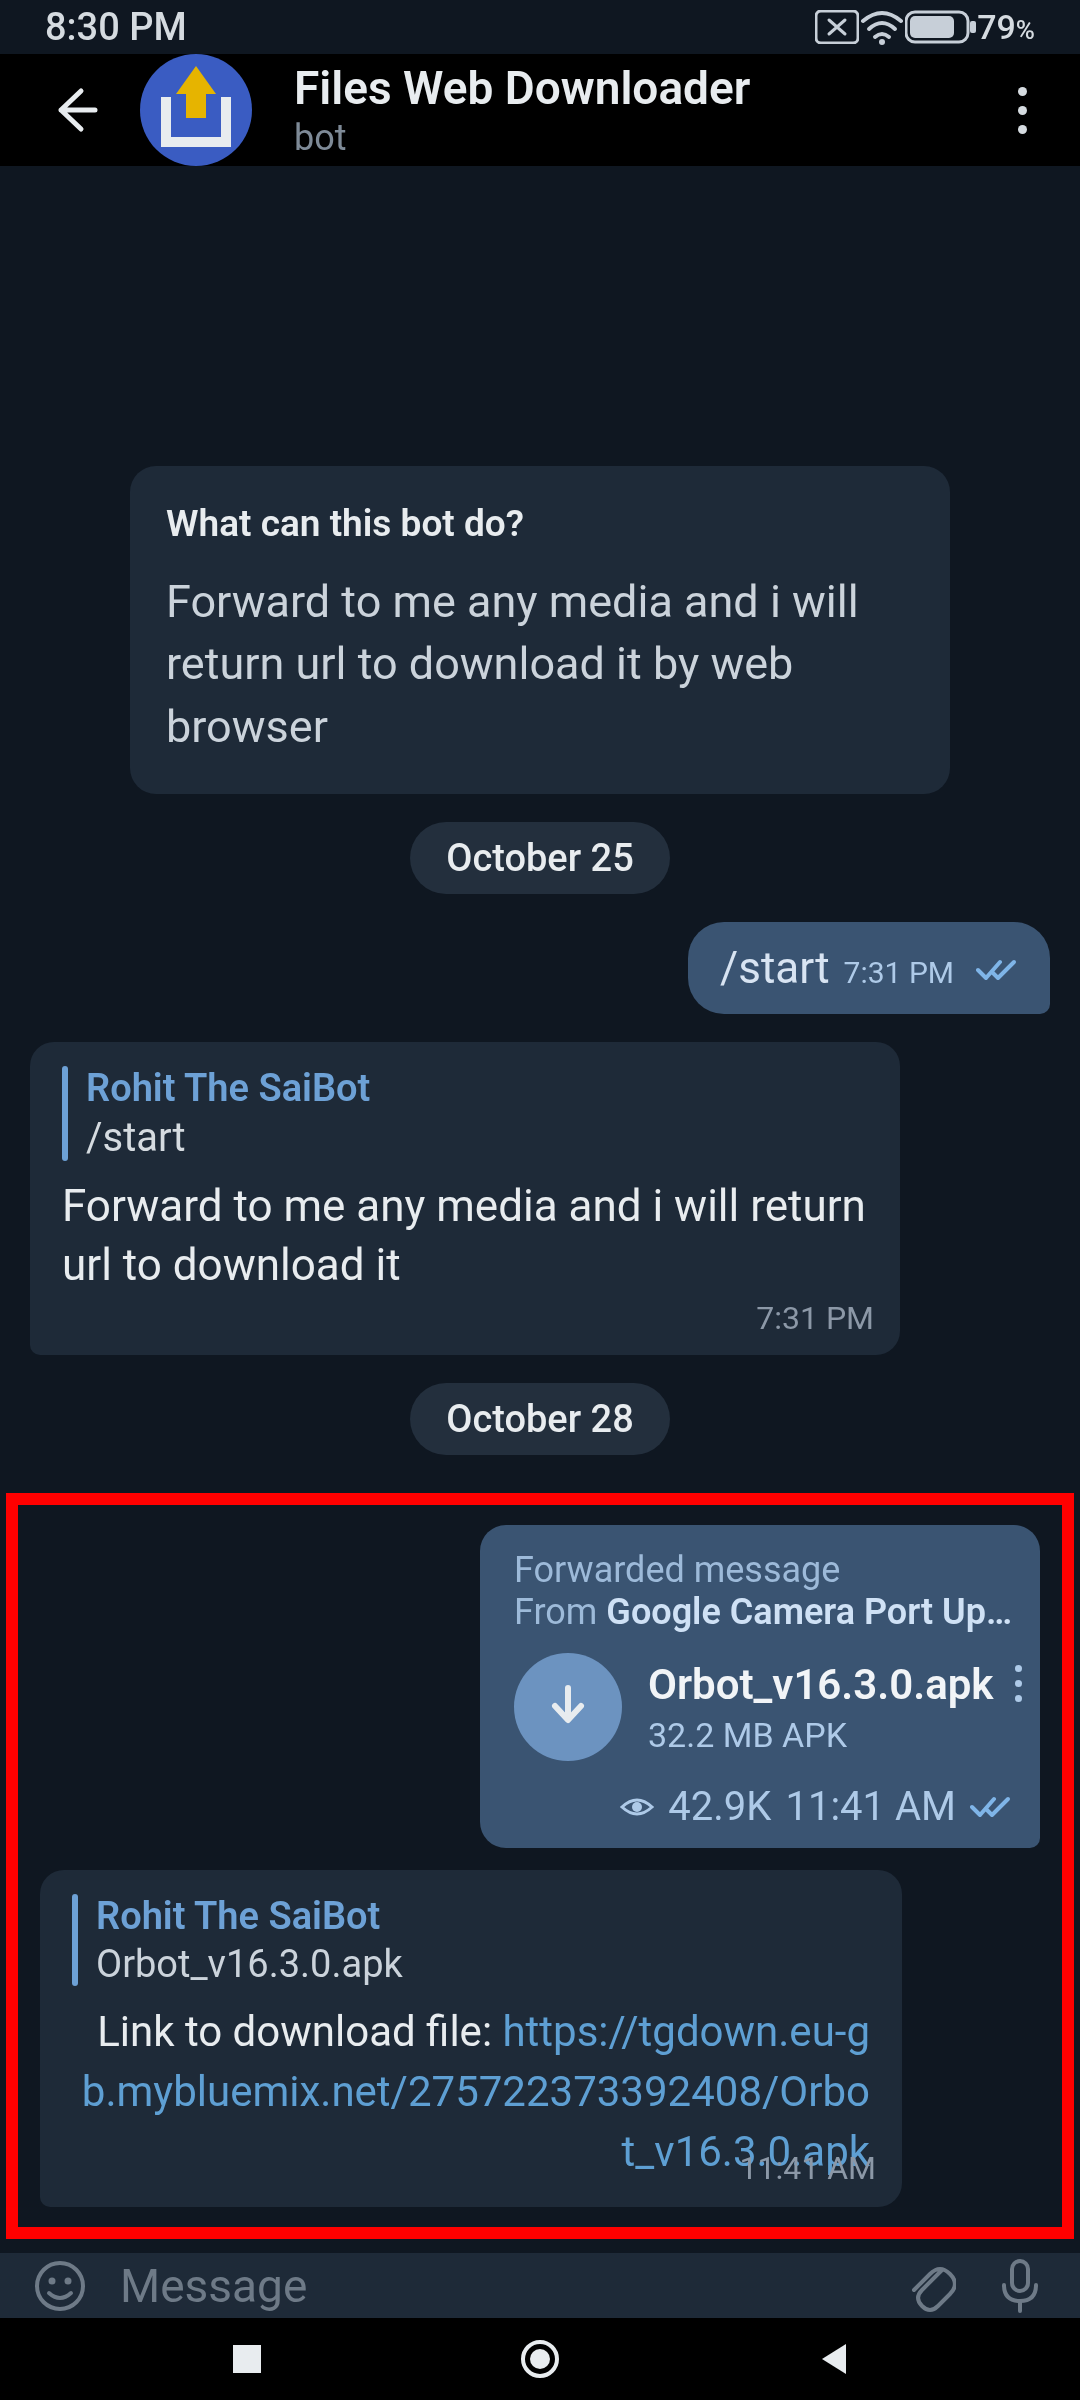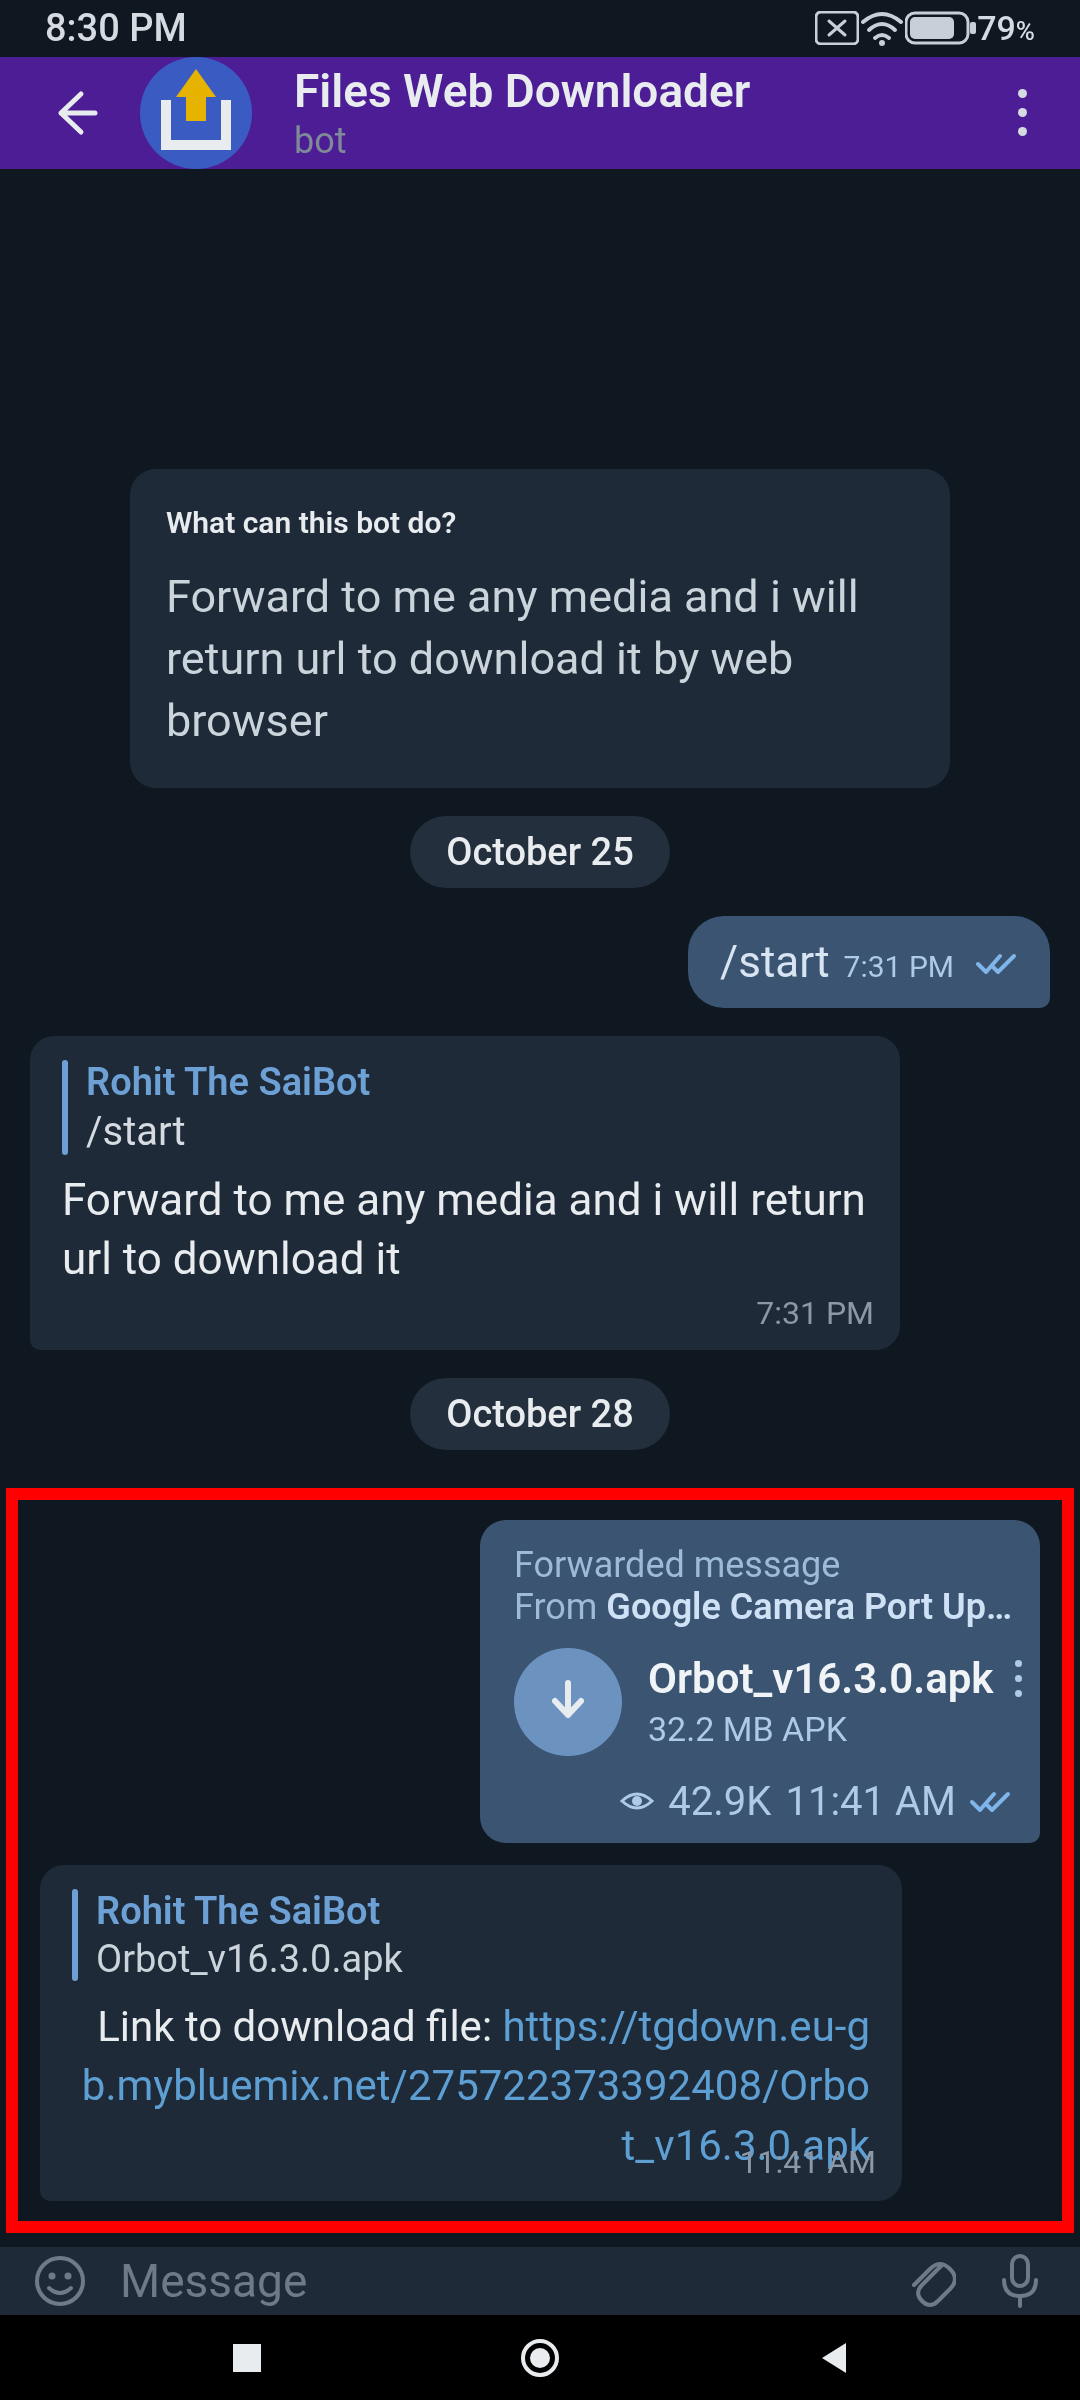--- a/index.html
+++ b/index.html
@@ -36,21 +36,21 @@
     gap: 0;
     justify-content: flex-end;
   }
   .status-right svg { display: block; }
   .battery-pct { font-size: 34px; }
   .battery-pct .pct { font-size: 26px; }
 
   
   .header {
     height: 150px;
-    background: #4c1d95;
+    background: #000000;
     display: flex;
     align-items: center;
     padding: 0 28px 0 44px;
     gap: 36px;
   }
   .back-btn {
     width: 60px; height: 60px;
     display: flex; align-items: center; justify-content: center;
   }
   .avatar {
@@ -123,21 +123,21 @@
 
   
   .intro-bubble {
     margin: 0 auto;
     width: 820px;
     background: #1e2a38;
     border-radius: 26px;
     padding: 36px 36px;
   }
   .intro-bubble .q {
-    font-size: 30px; font-weight: 600; margin-bottom: 26px;
+    font-size: 37px; font-weight: 600; margin-bottom: 26px;
   }
   .intro-bubble .intro-body {
     font-size: 45px; line-height: 1.38; color: #cbd3db;
   }
 
   
   .date-chip {
     margin: 28px auto 28px;
     background: #232f3d;
     color: #e8ecef;

